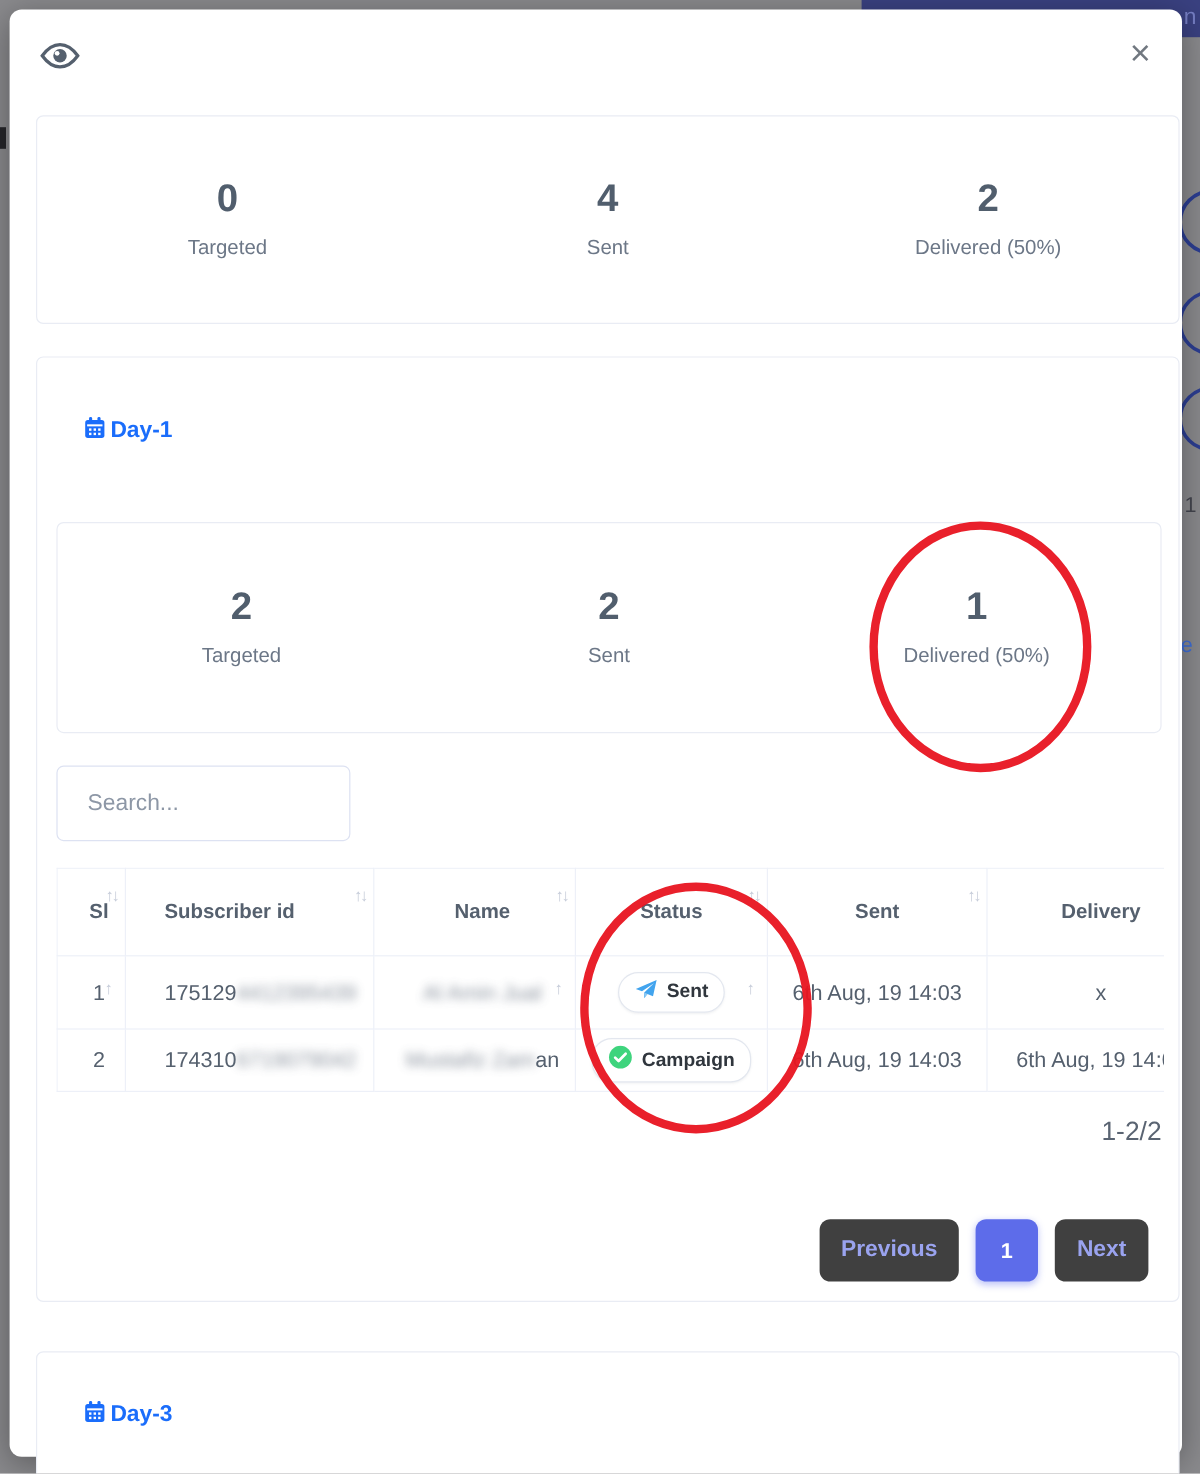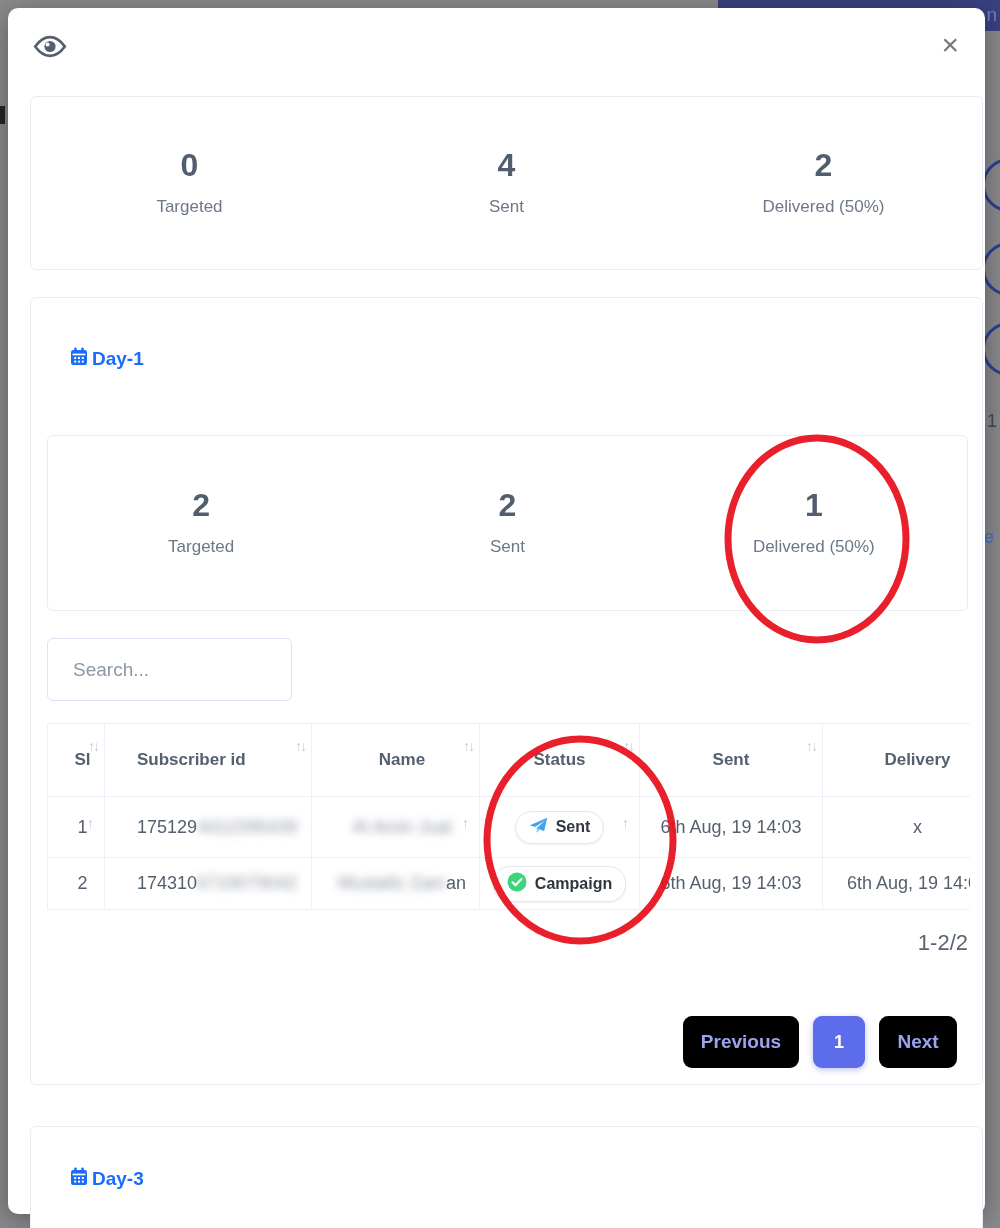--- a/index.html
+++ b/index.html
@@ -75,21 +75,21 @@
     border:1px solid #ccd4ed;border-radius:7px;background:#fff;cursor:pointer;
   }
   .page-size-value{position:absolute;left:24px;top:17px;font-size:20px;color:#525f6e;}
   .page-size-caret{position:absolute;right:20px;top:24px;font-size:11px;color:#3a3f46;}
 
   .range-label{position:absolute;right:14px;top:632px;font-size:22px;color:#5a6472;}
 
   .pagination{position:absolute;right:25px;top:718px;display:flex;gap:14px;height:52px;}
   .page-btn{
     display:flex;align-items:center;justify-content:center;border-radius:9px;cursor:pointer;
-    background:#000000;color:#9aa3ef;font-size:19px;font-weight:600;border:none;font-family:inherit;
+    background:#404040;color:#9aa3ef;font-size:19px;font-weight:600;border:none;font-family:inherit;
   }
   .btn-prev{width:116px;} .btn-next{width:78px;text-align:center;}
   .btn-page-active{width:52px;background:#5d6cea;color:#ffffff;font-size:18px;box-shadow:0 2px 6px rgba(93,108,234,.4);}
 
   .annot{position:absolute;z-index:3;pointer-events:none;}
   .annot1{left:722px;top:432px;}
   .annot2{left:481px;top:732px;}
 </style>
 </head>
 <body>

